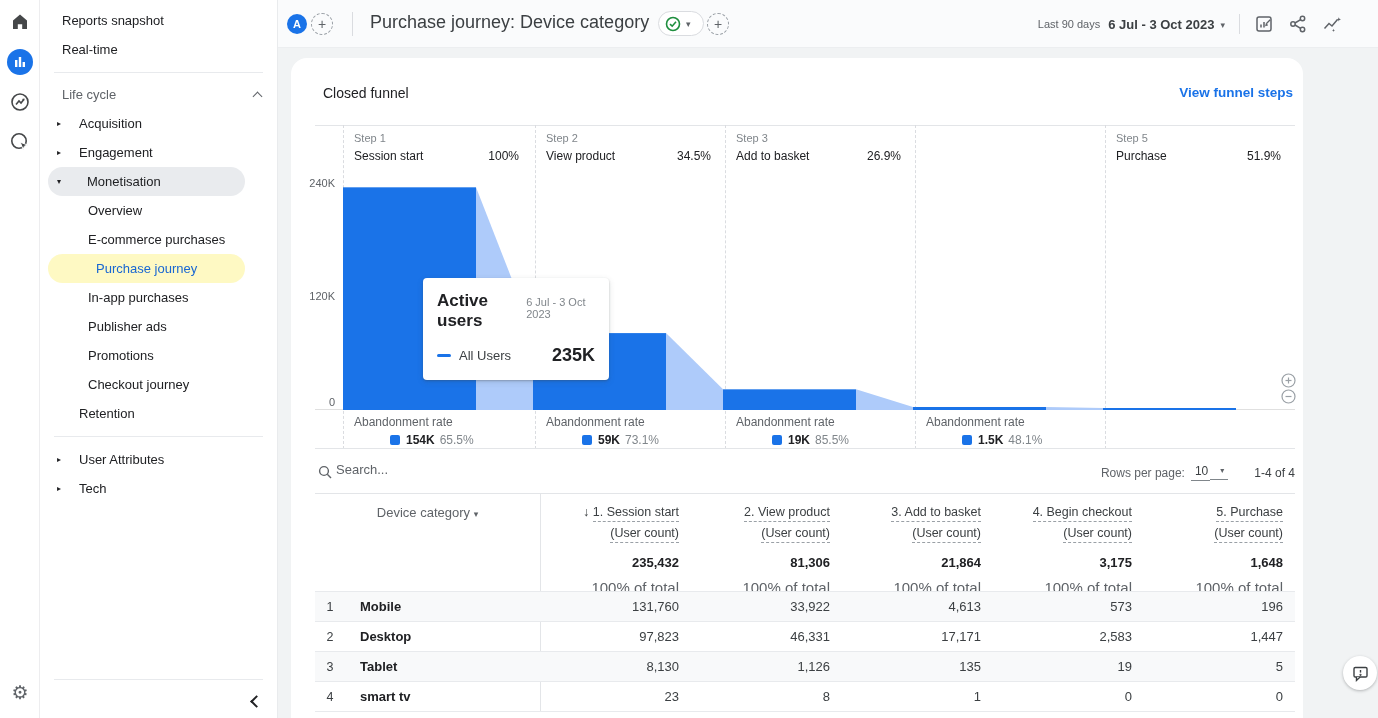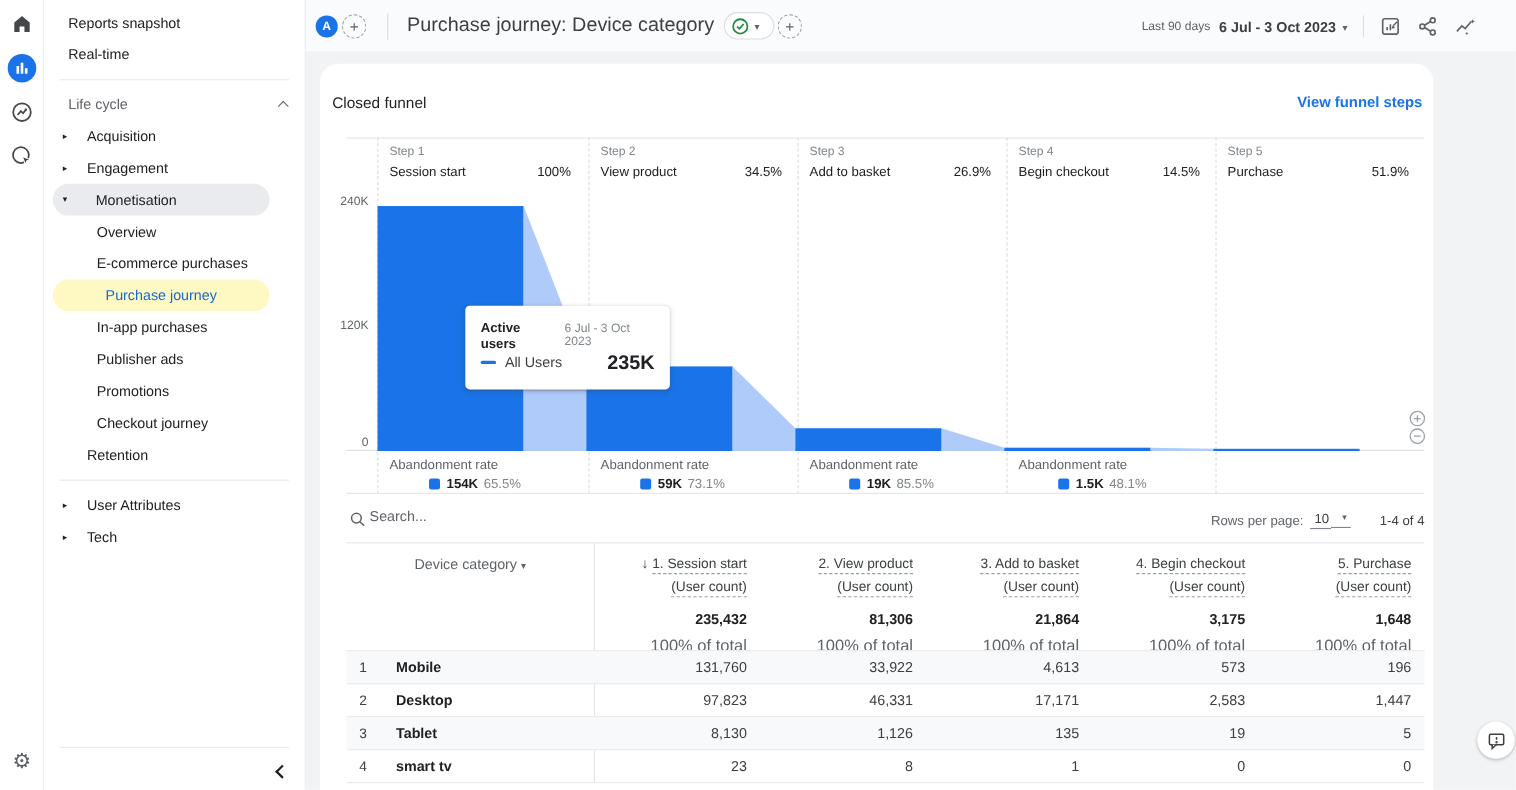--- a/index.html
+++ b/index.html
@@ -41,21 +41,21 @@
   .date-range { font-size:13px; font-weight:700; color:#3c4043; cursor:pointer; }
   .tb-right .caret { margin:2px 14px 0 6px; }
   .tb-vdiv { width:1px; height:20px; background:#dadce0; margin-right:14px; }
   .tb-icon { width:20px; height:20px; margin-right:14px; cursor:pointer; display:flex; align-items:center; justify-content:center; }
   .tb-icon:last-child { margin-right:0; }
 
   .content { position:absolute; left:0; top:48px; width:1100px; height:670px; background:#f1f3f4; }
   .card { position:absolute; left:13px; top:10px; width:1012px; height:700px; background:#fff; border-radius:16px 16px 0 0; }
 
   
-  .funnel-title { position:absolute; left:11px; top:27px; font-size:14px; color:#202124; }
+  .funnel-title { position:absolute; left:32px; top:27px; font-size:14px; color:#202124; }
   .funnel-link { position:absolute; right:10px; top:27px; font-size:13.5px; font-weight:700; color:#1a73e8; cursor:pointer; }
   .step-border { position:absolute; left:24px; top:67px; width:980px; height:1px; background:#e3e5e8; }
   .vsep { position:absolute; top:67px; height:324px; width:1px; border-left:1px dashed #dadce0; }
   .step-cell { position:absolute; top:72px; width:190px; padding:2px 14px 0 11px; }
   .step-num { font-size:11px; color:#80868b; margin-bottom:5px; }
   .step-row { display:flex; justify-content:space-between; font-size:12px; color:#202124; }
   .ylab { position:absolute; left:0; width:44px; text-align:right; font-size:11px; color:#5f6368; }
   .baseline { position:absolute; left:24px; top:351px; width:980px; height:1px; background:#e0e0e0; }
   .plot { position:absolute; left:52px; top:110px; width:950px; height:242px; }
   .aband-row { position:absolute; left:24px; top:352px; width:980px; height:39px; border-bottom:1px solid #e3e5e8; }
@@ -63,23 +63,23 @@
   .aband-lab { font-size:12px; color:#5f6368; }
   .aband-vals { display:flex; align-items:center; margin-top:4px;padding-left:36px; }
   .swatch { width:10px; height:10px; background:#1a73e8; border-radius:2px; margin-right:6px; }
   .aband-count { font-size:12px; font-weight:700; color:#202124; margin-right:5px; }
   .aband-pct { font-size:12px; color:#80868b; }
   .zoom-btn { position:absolute; left:990px; width:15px; height:15px; cursor:pointer; }
 
   
   .tooltip { position:absolute; left:132px; top:220px; width:186px; background:#fff; border-radius:4px; box-shadow:0 1px 2px rgba(60,64,67,.3), 0 2px 6px rgba(60,64,67,.15); padding:13px 14px 14px; z-index:3; }
   .tt-head { display:flex; align-items:baseline; }
-  .tt-title { font-size:12px; font-weight:700; color:#202124; margin-right:9px; }
+  .tt-title { font-size:17px; font-weight:700; color:#202124; margin-right:9px; }
   .tt-date { font-size:11px; color:#80868b; }
-  .tt-row { display:flex; align-items:center; }
+  .tt-row { display:flex; align-items:center; margin-top:14px; }
   .tt-dash { width:14px; height:3.5px; border-radius:2px; background:#1a73e8; margin-right:8px; }
   .tt-series { font-size:13px; color:#3c4043; flex:1; }
   .tt-val { font-size:18px; font-weight:700; color:#202124; }
 
   
   .search-row { position:absolute; left:24px; top:392px; width:980px; height:43px; }
   .search-icon { position:absolute; left:3px; top:15px; }
   .search-input { position:absolute; left:21px; top:12px; width:300px; border:none; outline:none; font-size:13px; color:#202124; background:transparent; font-family:inherit; }
   .search-input::placeholder { color:#5f6368; }
   .pag { position:absolute; right:0; top:14px; display:flex; align-items:center; font-size:12px; color:#5f6368; }
@@ -237,27 +237,20 @@
             <span>34.5%</span>
           </div>
       </div>
       <div class="step-cell" style="left:434px;">
         <div class="step-num">Step 3</div>
         <div class="step-row">
             <span>Add to basket</span>
             <span>26.9%</span>
           </div>
       </div>
-      <div class="step-cell" style="left:624px;">
-        <div class="step-num">Step 4</div>
-        <div class="step-row">
-            <span>Begin checkout</span>
-            <span>14.5%</span>
-          </div>
-      </div>
       <div class="step-cell" style="left:814px;">
         <div class="step-num">Step 5</div>
         <div class="step-row">
             <span>Purchase</span>
             <span>51.9%</span>
           </div>
       </div>
 
       <div class="ylab" style="top:119px;">240K</div>
       <div class="ylab" style="top:232px;">120K</div>

